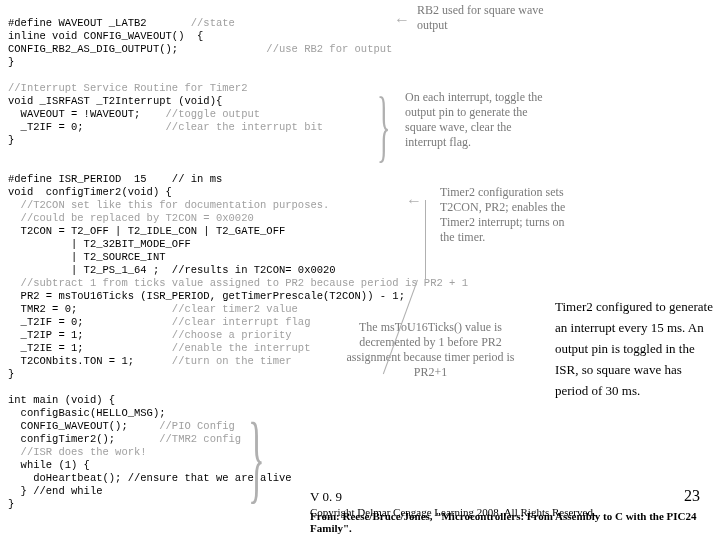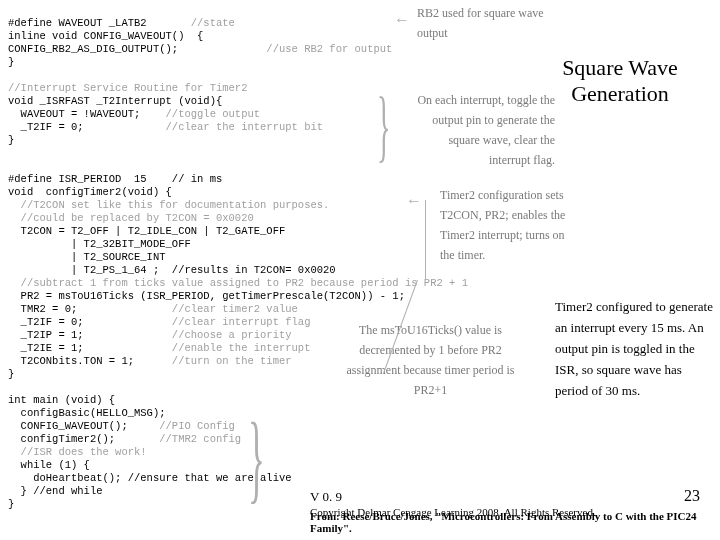--- a/index.html
+++ b/index.html
@@ -27,21 +27,21 @@
     white-space: pre;
     color: #000;
   }
   .grey {
     color: #a0a0a0;
     text-align: right;
   }
   .annot {
     position: absolute;
     font-size: 12px;
-    line-height: 20px;
+    line-height: 15px;
     color: #7a7a7a;
     font-family: "Times New Roman", Times, serif;
   }
   .title {
     position: absolute;
     right: 20px;
     top: 55px;
     width: 160px;
     text-align: center;
     font-size: 22px;
@@ -139,24 +139,23 @@
 <span>  configBasic(HELLO_MSG);</span>
 <span><span>  CONFIG_WAVEOUT();</span>     <span class="grey">//PIO Config</span></span>
 <span><span>  configTimer2();</span>       <span class="grey">//TMR2 config</span></span>
 <span class="grey">  //ISR does the work!</span>
 <span>  while (1) {</span>
 <span>    doHeartbeat(); //ensure that we are alive</span>
 <span>  } //end while</span>
 <span>}</span>
   </div>
 
-  <div class="title">Square Wave Generation</div>
 
   <div class="annot" style="left:417px; top:3px; width:130px;">RB2 used for square wave output</div>
-  <div class="annot" style="left:405px; top:90px; width:150px;text-align:right;">On each interrupt, toggle the output pin to generate the square wave, clear the interrupt flag.</div>
+  <div class="annot" style="left:405px; top:90px; width:150px;">On each interrupt, toggle the output pin to generate the square wave, clear the interrupt flag.</div>
   <div class="annot" style="left:440px; top:185px; width:130px;">Timer2 configuration sets T2CON, PR2; enables the Timer2 interrupt; turns on the timer.</div>
   <div class="annot" style="left:338px; top:320px; width:185px;text-align:center;">The msToU16Ticks() value is decremented by 1 before PR2 assignment because timer period is PR2+1</div>
 
   <div class="bracket" style="left:377px; top:80px; font-size:80px;">}</div>
   <div class="bracket" style="left:248px; top:400px; font-size:100px;">}</div>
   <div class="arrow" style="left:394px; top:9px;">←</div>
   <div class="arrow" style="left:406px; top:190px;">←</div>
   <div class="vline" style="left:425px; top:200px; height:80px;"></div>
   <div class="vline" style="left:417px; top:280px; height:100px; transform:rotate(20deg); transform-origin: top;"></div>
 

